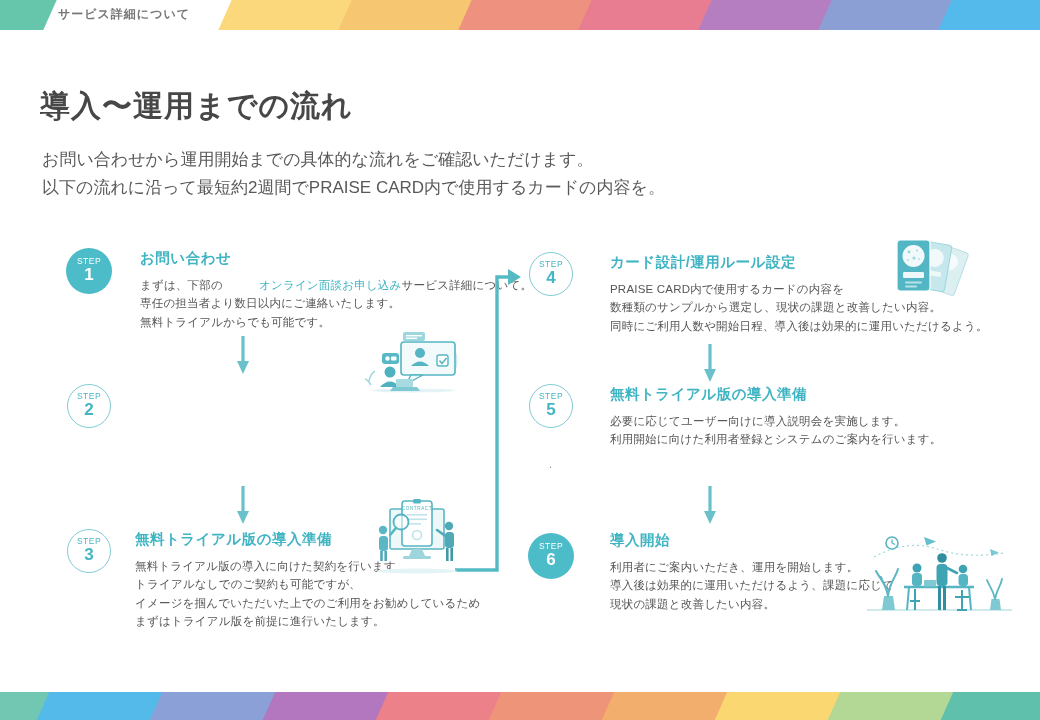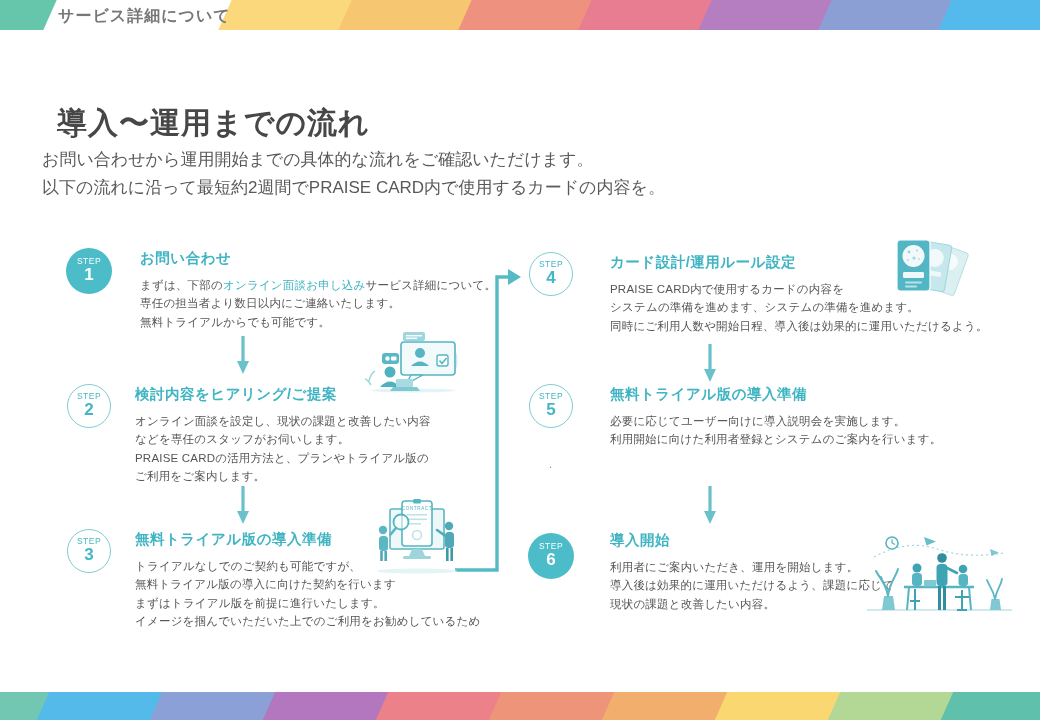--- a/index.html
+++ b/index.html
@@ -7,21 +7,21 @@
     position:relative;width:1040px;height:720px;background:#ffffff;
     overflow:hidden;margin:0 auto;
     font-family:"Liberation Sans","DejaVu Sans",sans-serif;
   }
   
   .bar{position:absolute;left:0;width:100%;overflow:hidden;}
   .bar.top{top:0;height:30px;}
   .bar.bottom{bottom:0;height:28px;}
   .bar-seg{position:absolute;top:0;height:100%;transform:skewX(-24deg);}
   .header-label{
-    position:absolute;left:58px;top:6px;font-size:16px;font-weight:bold;
+    position:absolute;left:58px;top:6px;font-size:12px;font-weight:bold;
     color:#777;letter-spacing:1px;z-index:3;
   }
   
   .page-title{
     position:absolute;left:40px;top:86px;font-size:30px;font-weight:bold;
     color:#474747;letter-spacing:1px;
   }
   .page-subtitle{
     position:absolute;left:42px;top:146px;font-size:17px;color:#595959;
     line-height:1.62;
@@ -33,21 +33,21 @@
     box-sizing:border-box;
   }
   .step-circle.outline{background:#fff;border:1.5px solid #82cbd4;color:#45b7c4;}
   .step-circle.filled{width:46px;height:46px;background:#4bbcc8;color:#fff;border:none;}
   .sc-label{font-size:8.5px;letter-spacing:.5px;line-height:1;text-align:right;}
   .sc-num{font-size:17px;font-weight:bold;line-height:1.1;}
   
   .step-text{position:absolute;}
   .step-title{font-size:14.5px;font-weight:bold;color:#3fb4c2;margin-bottom:8px;letter-spacing:.5px;}
   .step-body{font-size:11.5px;color:#555;line-height:18.3px;letter-spacing:.2px;}
-  .link{color:#3fb4c2;text-decoration:none;cursor:pointer;}
+  .link{color:#3fb4c2;text-decoration:none;cursor:pointer;padding-left:36px;}
   
   .pos-c1{left:66px;top:248px}.pos-t1{left:140px;top:249px}
   .pos-c2{left:67px;top:384px}.pos-t2{left:135px;top:385px}
   .pos-c3{left:67px;top:529px}.pos-t3{left:135px;top:530px}
   .pos-c4{left:529px;top:252px}.pos-t4{left:610px;top:253px}
   .pos-c5{left:529px;top:384px}.pos-t5{left:610px;top:385px}
   .pos-c6{left:528px;top:533px}.pos-t6{left:610px;top:531px}
   .down-arrow{position:absolute;width:14px;height:40px;}
   .connector{position:absolute;left:450px;top:253px;width:80px;height:330px;}
   .illus{position:absolute;}
@@ -67,21 +67,21 @@
       <div class="bar-seg" style="left: 225px; width: 121px; background: rgb(250, 216, 123);"></div>
       <div class="bar-seg" style="left: 345px; width: 121px; background: rgb(247, 198, 112);"></div>
       <div class="bar-seg" style="left: 465px; width: 121px; background: rgb(238, 145, 126);"></div>
       <div class="bar-seg" style="left: 585px; width: 121px; background: rgb(232, 125, 146);"></div>
       <div class="bar-seg" style="left: 705px; width: 121px; background: rgb(181, 126, 193);"></div>
       <div class="bar-seg" style="left: 825px; width: 121px; background: rgb(140, 159, 213);"></div>
       <div class="bar-seg" style="left: 945px; width: 121px; background: rgb(84, 186, 235);"></div>
     </div>
   <div class="header-label">サービス詳細について</div>
 
-  <h1 class="page-title" style="margin:17px">導入〜運用までの流れ</h1>
+  <h1 class="page-title" style="margin:0">導入〜運用までの流れ</h1>
   <div class="page-subtitle">
     <div>お問い合わせから運用開始までの具体的な流れをご確認いただけます。</div>
     <div>以下の流れに沿って最短約2週間でPRAISE CARD内で使用するカードの内容を。</div>
   </div>
 
   <div class="step-circle filled pos-c1">
     <span class="sc-label">STEP</span>
     <span class="sc-num">1</span>
   </div>
   <div class="step-text pos-t1">
@@ -95,63 +95,54 @@
 
   <svg class="down-arrow" style="left:236px;top:336px" viewBox="0 0 14 40">
     <rect x="5.4" y="0" width="3.2" height="27" fill="#6bc1ca"></rect>
     <polygon points="1,25 13,25 7,38" fill="#6bc1ca"></polygon>
   </svg>
 
   <div class="step-circle outline pos-c2">
     <span class="sc-label">STEP</span>
     <span class="sc-num">2</span>
   </div>
-  <div class="step-text pos-t2">
-    <div class="step-title">検討内容をヒアリング/ご提案</div>
-    <div class="step-body">
-      <div>オンライン面談を設定し、現状の課題と改善したい内容</div>
-      <div>などを専任のスタッフがお伺いします。</div>
-      <div>PRAISE CARDの活用方法と、プランやトライアル版の</div>
-      <div>ご利用をご案内します。</div>
-    </div>
-  </div>
 
   <svg class="down-arrow" style="left:236px;top:486px" viewBox="0 0 14 40">
     <rect x="5.4" y="0" width="3.2" height="27" fill="#6bc1ca"></rect>
     <polygon points="1,25 13,25 7,38" fill="#6bc1ca"></polygon>
   </svg>
 
   <div class="step-circle outline pos-c3">
     <span class="sc-label">STEP</span>
     <span class="sc-num">3</span>
   </div>
   <div class="step-text pos-t3">
     <div class="step-title">無料トライアル版の導入準備</div>
     <div class="step-body">
+      <div>無料トライアル版の導入に向けた契約を行います</div>
       <div>トライアルなしでのご契約も可能ですが、</div>
-      <div>無料トライアル版の導入に向けた契約を行います</div>
+      <div>イメージを掴んでいただいた上でのご利用をお勧めしているため</div>
       <div>まずはトライアル版を前提に進行いたします。</div>
-      <div>イメージを掴んでいただいた上でのご利用をお勧めしているため</div>
     </div>
   </div>
 
   <svg class="connector" viewBox="0 0 80 330">
     <path d="M5 317 H47 V24 H58" fill="none" stroke="#55bac3" stroke-width="3.4"></path>
     <polygon points="58,16 58,32 71,24" fill="#55bac3"></polygon>
   </svg>
 
   <div class="step-circle outline pos-c4">
     <span class="sc-label">STEP</span>
     <span class="sc-num">4</span>
   </div>
   <div class="step-text pos-t4">
     <div class="step-title">カード設計/運用ルール設定</div>
     <div class="step-body">
       <div>PRAISE CARD内で使用するカードの内容を</div>
-      <div>システムの準備を進めます、システムの準備を進めます。</div>
+      <div>数種類のサンプルから選定し、現状の課題と改善したい内容。</div>
       <div>同時にご利用人数や開始日程、導入後は効果的に運用いただけるよう。</div>
     </div>
   </div>
 
   <svg class="down-arrow" style="left:703px;top:344px" viewBox="0 0 14 40">
     <rect x="5.4" y="0" width="3.2" height="27" fill="#6bc1ca"></rect>
     <polygon points="1,25 13,25 7,38" fill="#6bc1ca"></polygon>
   </svg>
 
   <div class="step-circle outline pos-c5">

